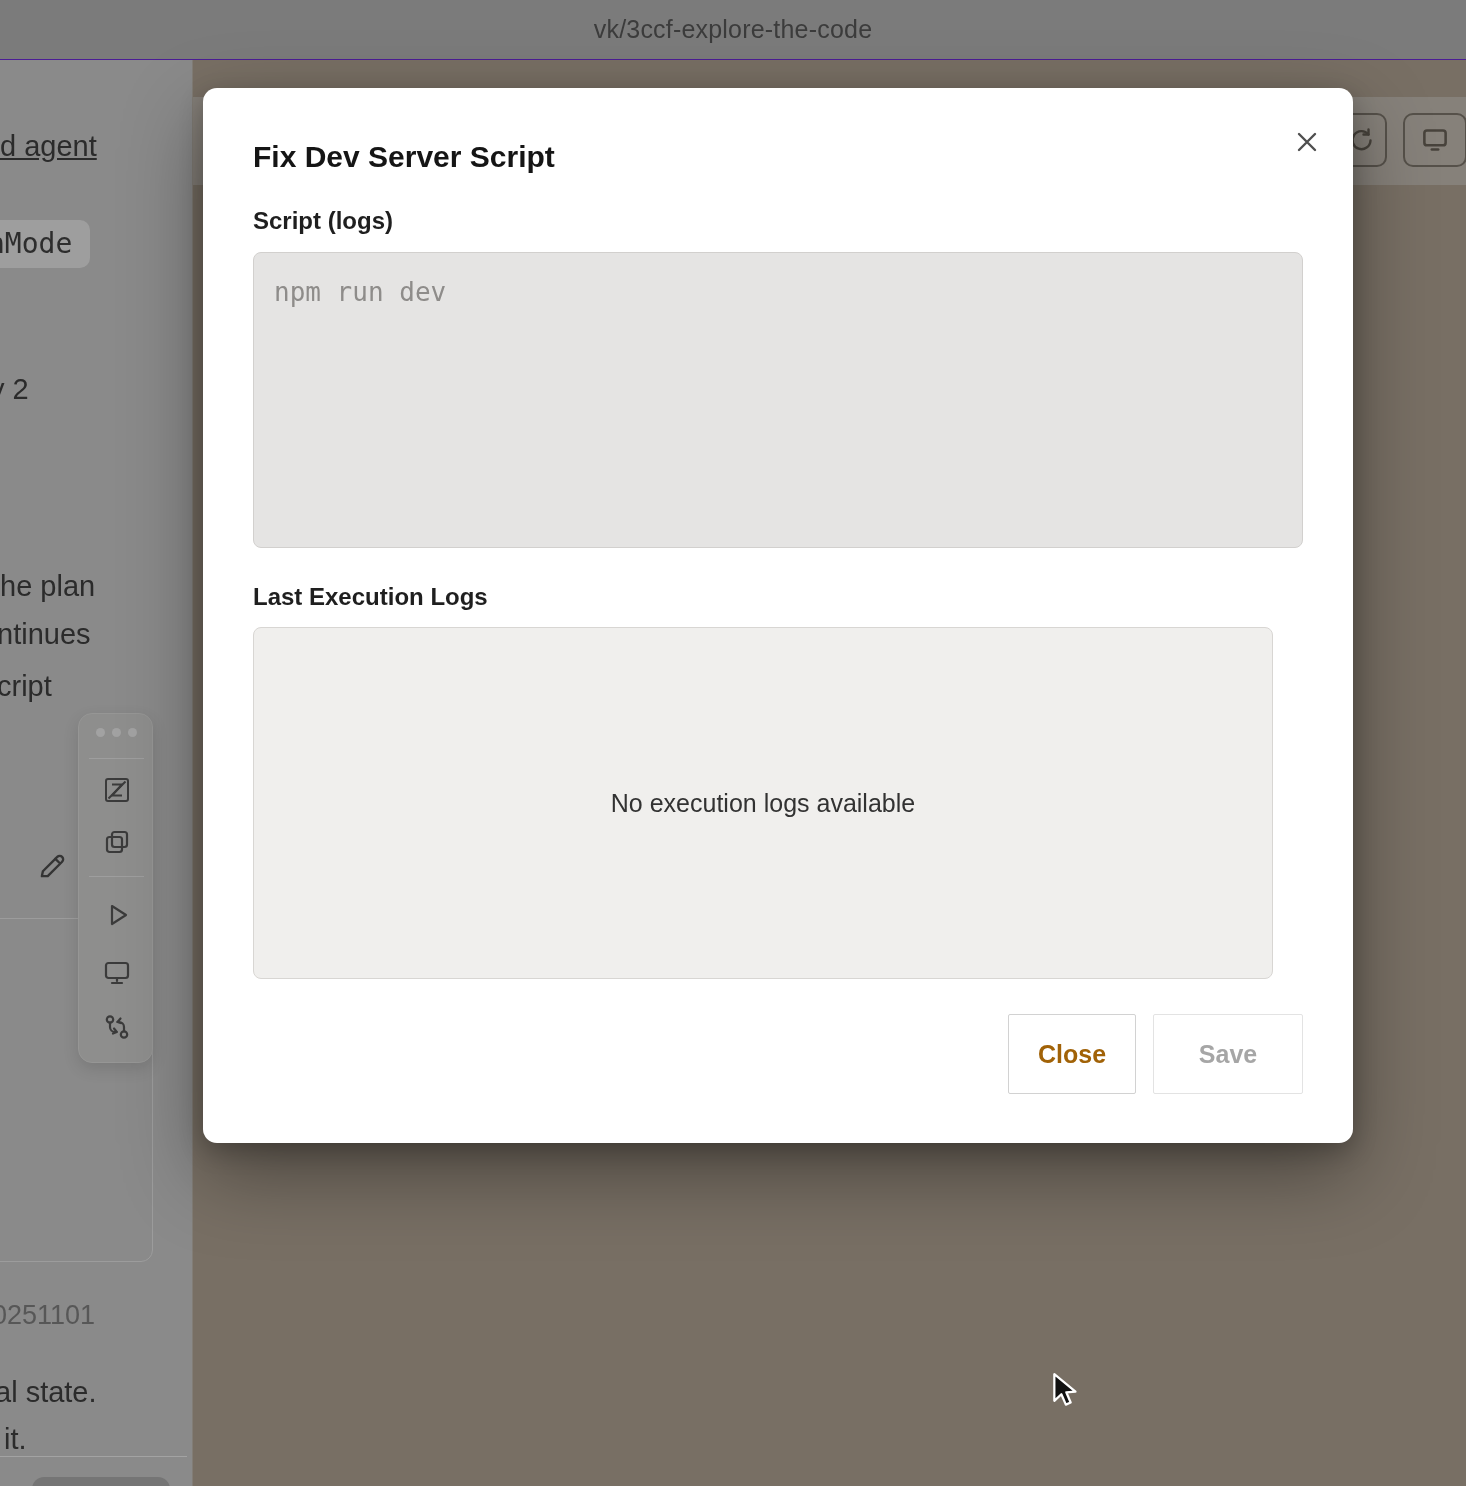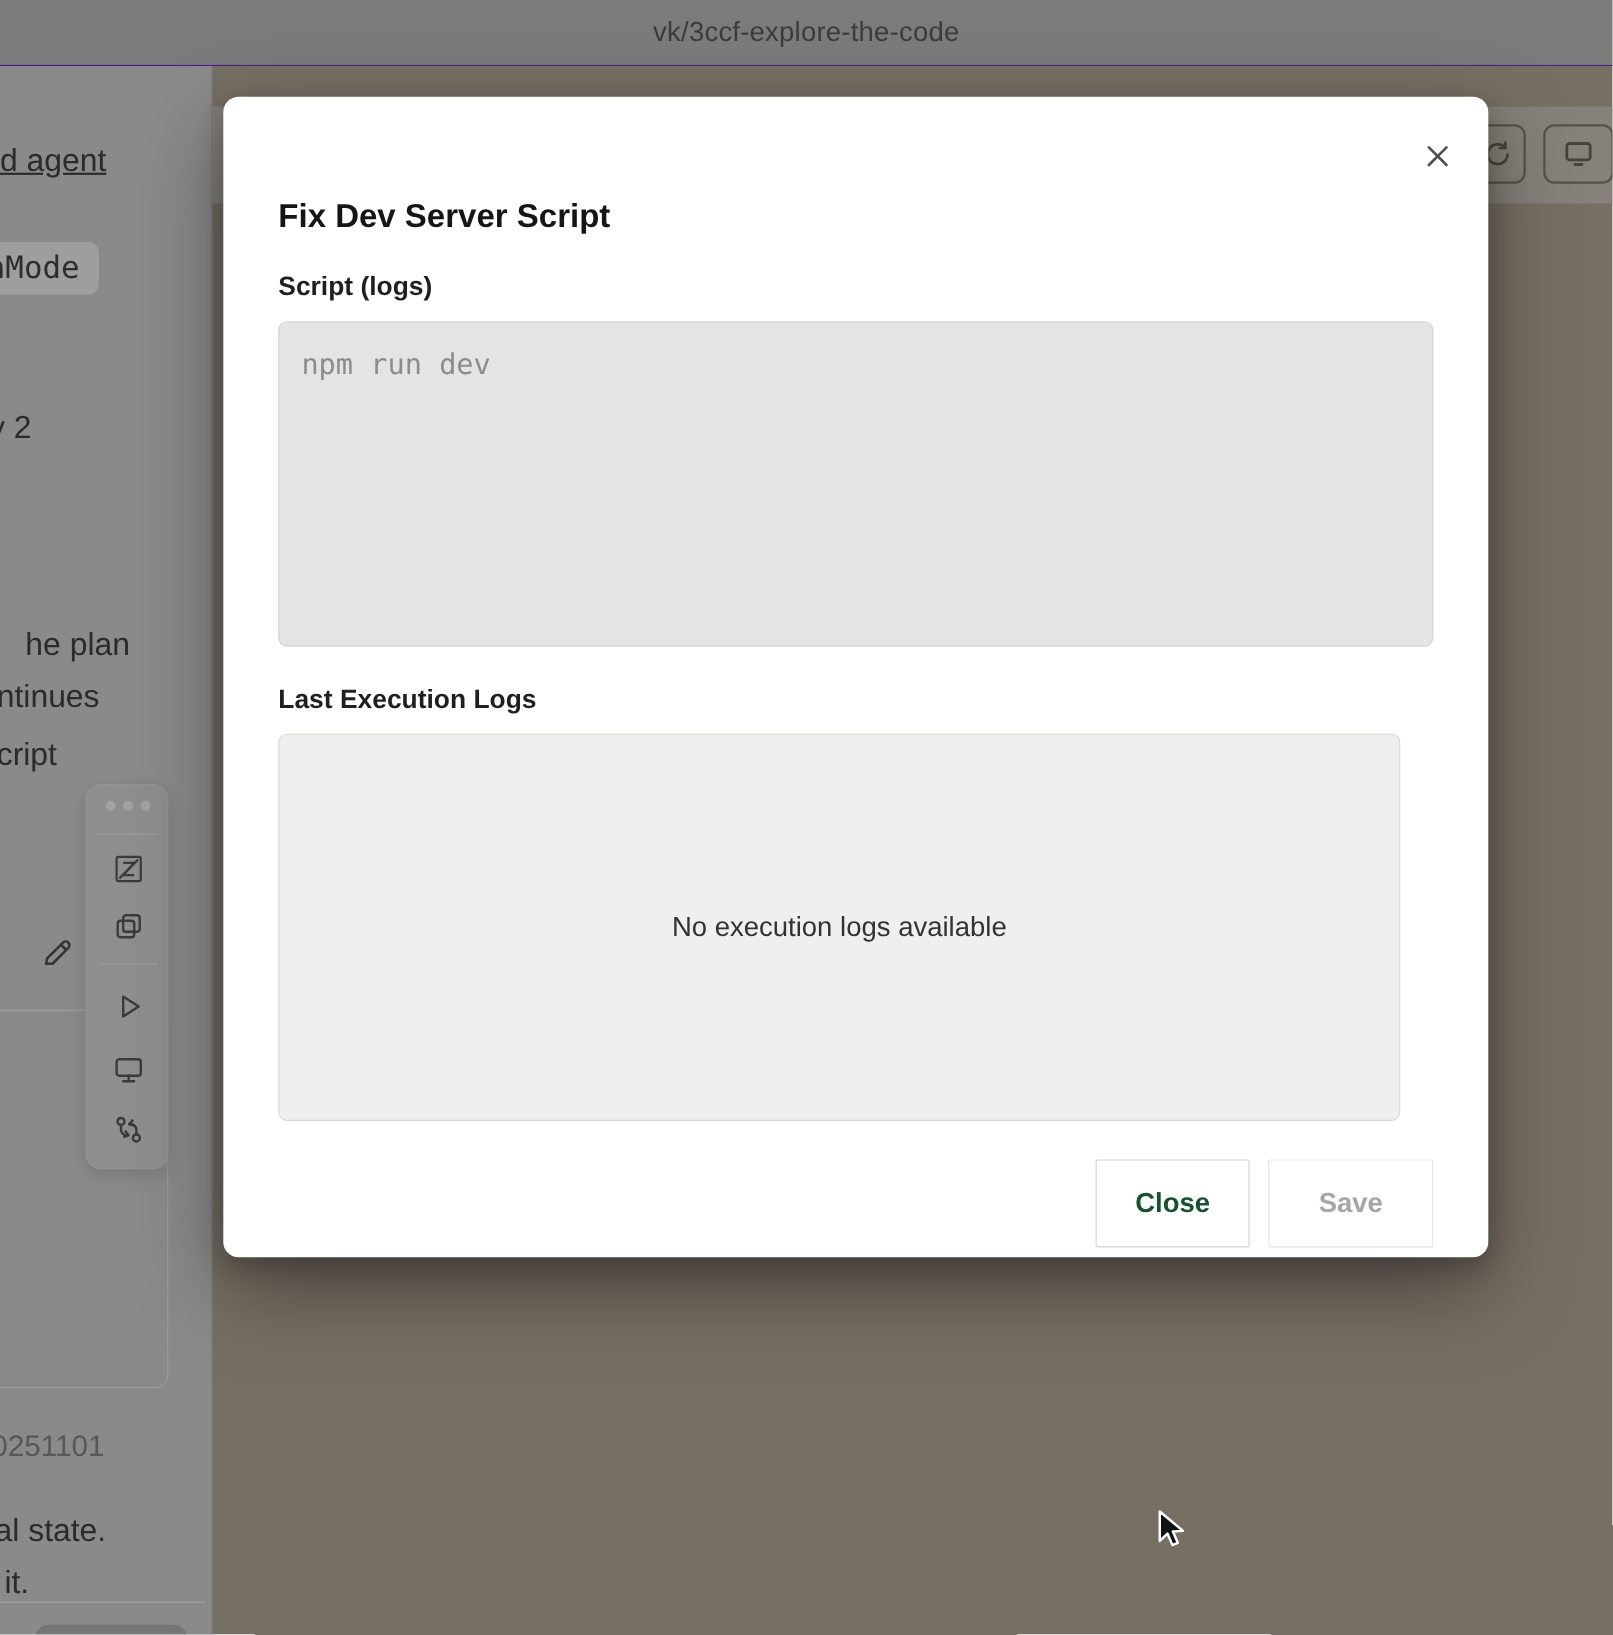--- a/index.html
+++ b/index.html
@@ -51,21 +51,21 @@
     background:transparent; display:flex; align-items:center; justify-content:center;
   }
 
   
   .modal {
     position:absolute; left:203px; top:88px; width:1150px; height:1055px;
     background:#ffffff; border-radius:14px; z-index:10;
     box-shadow:0 30px 80px rgba(0,0,0,0.38), 0 8px 24px rgba(0,0,0,0.22);
     padding:50px;
   }
-  .modal-title { font-size:30px; font-weight:700; color:#151515; line-height:37px;margin-top:40px; }
+  .modal-title { font-size:30px; font-weight:700; color:#151515; line-height:37px; }
   .modal-close { position:absolute; left:1088px; top:38px; width:32px; height:32px; cursor:pointer; background:none; border:none; }
   .field-label { margin-top:32px; font-size:24px; font-weight:700; color:#1f1f1f; line-height:28px; }
   .script-area {
     display:block; margin-top:17px; width:1050px; height:296px;
     background:#e5e4e3; border:1px solid #d2d0ce; border-radius:8px;
     padding:24px 20px; font-family:"DejaVu Sans Mono", monospace; font-size:26px; color:#333;
     resize:none; outline:none;
   }
   .script-area::placeholder { color:#8e8c8a; }
   .logs-label { margin-top:35px; }
@@ -74,42 +74,42 @@
     background:#f0efed; border:1px solid #d8d6d3; border-radius:8px;
     display:flex; align-items:center; justify-content:center;
   }
   .logs-empty { font-size:25px; color:#323232; }
   .btn-row { margin-top:35px; display:flex; justify-content:flex-end; gap:17px; }
   .btn {
     height:80px; background:#ffffff; font-family:"Liberation Sans", sans-serif;
     font-size:25px; font-weight:700; display:flex; align-items:center; justify-content:center;
     cursor:pointer; border-radius:2px;
   }
-  .btn-close { width:140px; border:1.5px solid #d2d2d2; color:#14532d; }
+  .btn-close { width:128px; border:1.5px solid #d2d2d2; color:#a16207; }
   .btn-save { width:150px; border:1.5px solid #e3e3e3; color:#a6a6a6; cursor:default; }
   .btn-save-test { width:245px; border:2px solid #262626; color:#1d1d1d; }
 
   .cursor { position:absolute; left:1050px; top:1372px; z-index:20; pointer-events:none; }
 
   svg.icon { display:block; }
 </style>
 </head>
 <body>
 
 <div class="screen">
 
   <div class="topbar">
     <span class="topbar-title">vk/3ccf-explore-the-code</span>
   </div>
 
   <div class="sidebar">
     <span class="sb-text" style="left:0; top:70px;text-decoration:underline;">d agent</span>
     <span class="sb-badge">nMode</span>
     <span class="sb-text" style="left:-10px; top:313px;">y 2</span>
-    <span class="sb-text" style="left:0; top:510px;margin-left:23px;">he plan</span>
+    <span class="sb-text" style="left:0; top:510px;">he plan</span>
     <span class="sb-text" style="left:-3px; top:558px;">ntinues</span>
     <span class="sb-text" style="left:-3px; top:610px;">cript</span>
 
     <div class="pencil-btn">
       <svg class="icon" width="36" height="36" viewBox="0 0 32 32" fill="none" stroke="#343434" stroke-width="2.1" stroke-linejoin="round" stroke-linecap="round">
         <path d="M7 25 L7.9 20.7 L20.7 7.9 a3 3 0 0 1 4.3 4.3 L12.2 25 L7 25 Z"></path>
         <path d="M19 9.6 L22.3 12.9"></path>
       </svg>
     </div>
 

